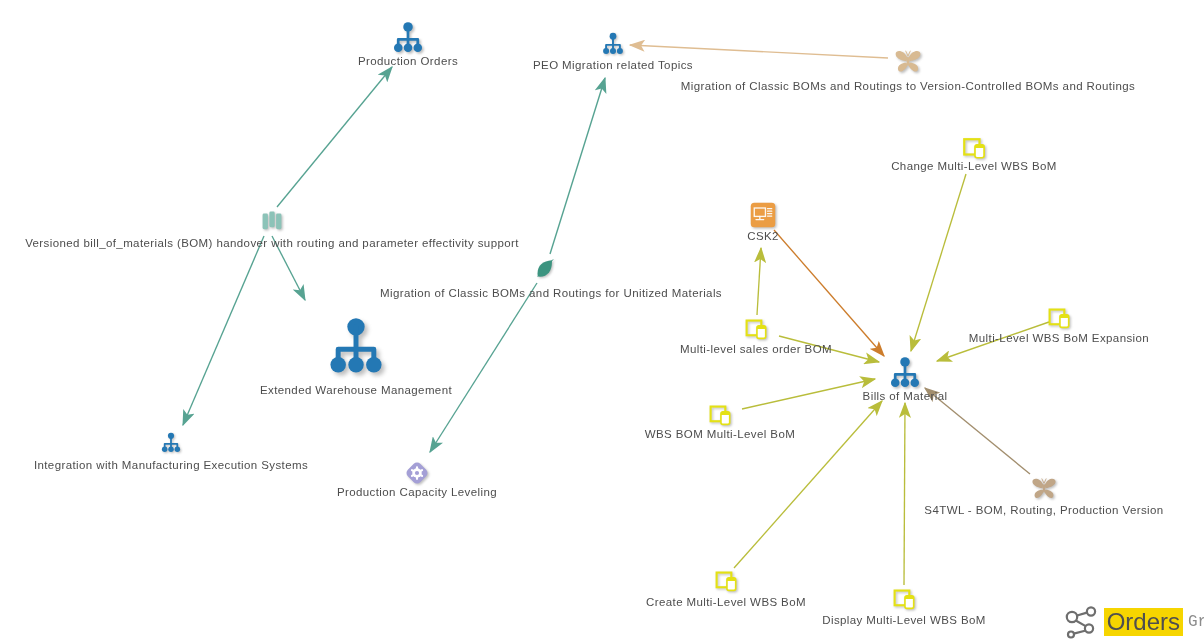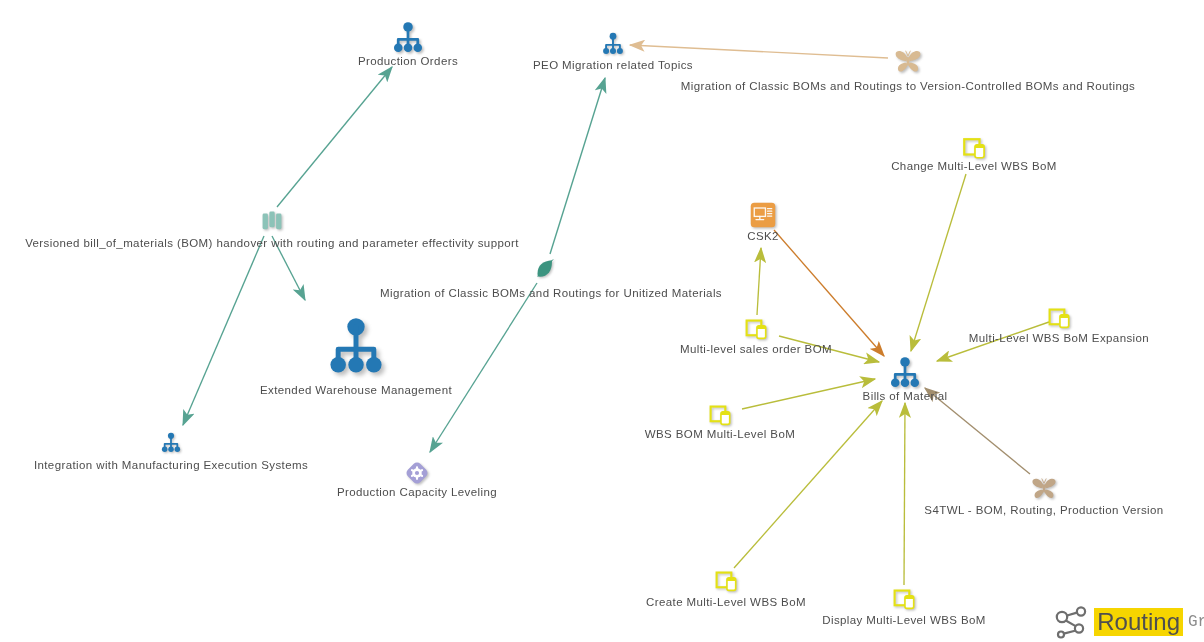--- a/index.html
+++ b/index.html
@@ -226,16 +226,16 @@
       <svg width="36" height="34" viewBox="0 0 36 34">
         <g stroke="#6e6e6e" stroke-width="2.2" fill="none">
           <circle cx="9" cy="12" r="5.2"></circle>
           <circle cx="28" cy="6.5" r="4.1"></circle>
           <circle cx="26" cy="23.5" r="4.1"></circle>
           <circle cx="8" cy="29.5" r="3"></circle>
           <path d="M14.1 10.5 L23.9 7.6 M12.8 15.5 L22.6 21.1 M22 25.8 L10.8 28.6"></path>
         </g>
       </svg>
     </span>
-    <span class="logo-fusion">Routing</span>
+    <span class="logo-fusion">Orders</span>
     <span class="logo-graph">Graph</span>
   </div>
 </div>
 
 </body></html>

